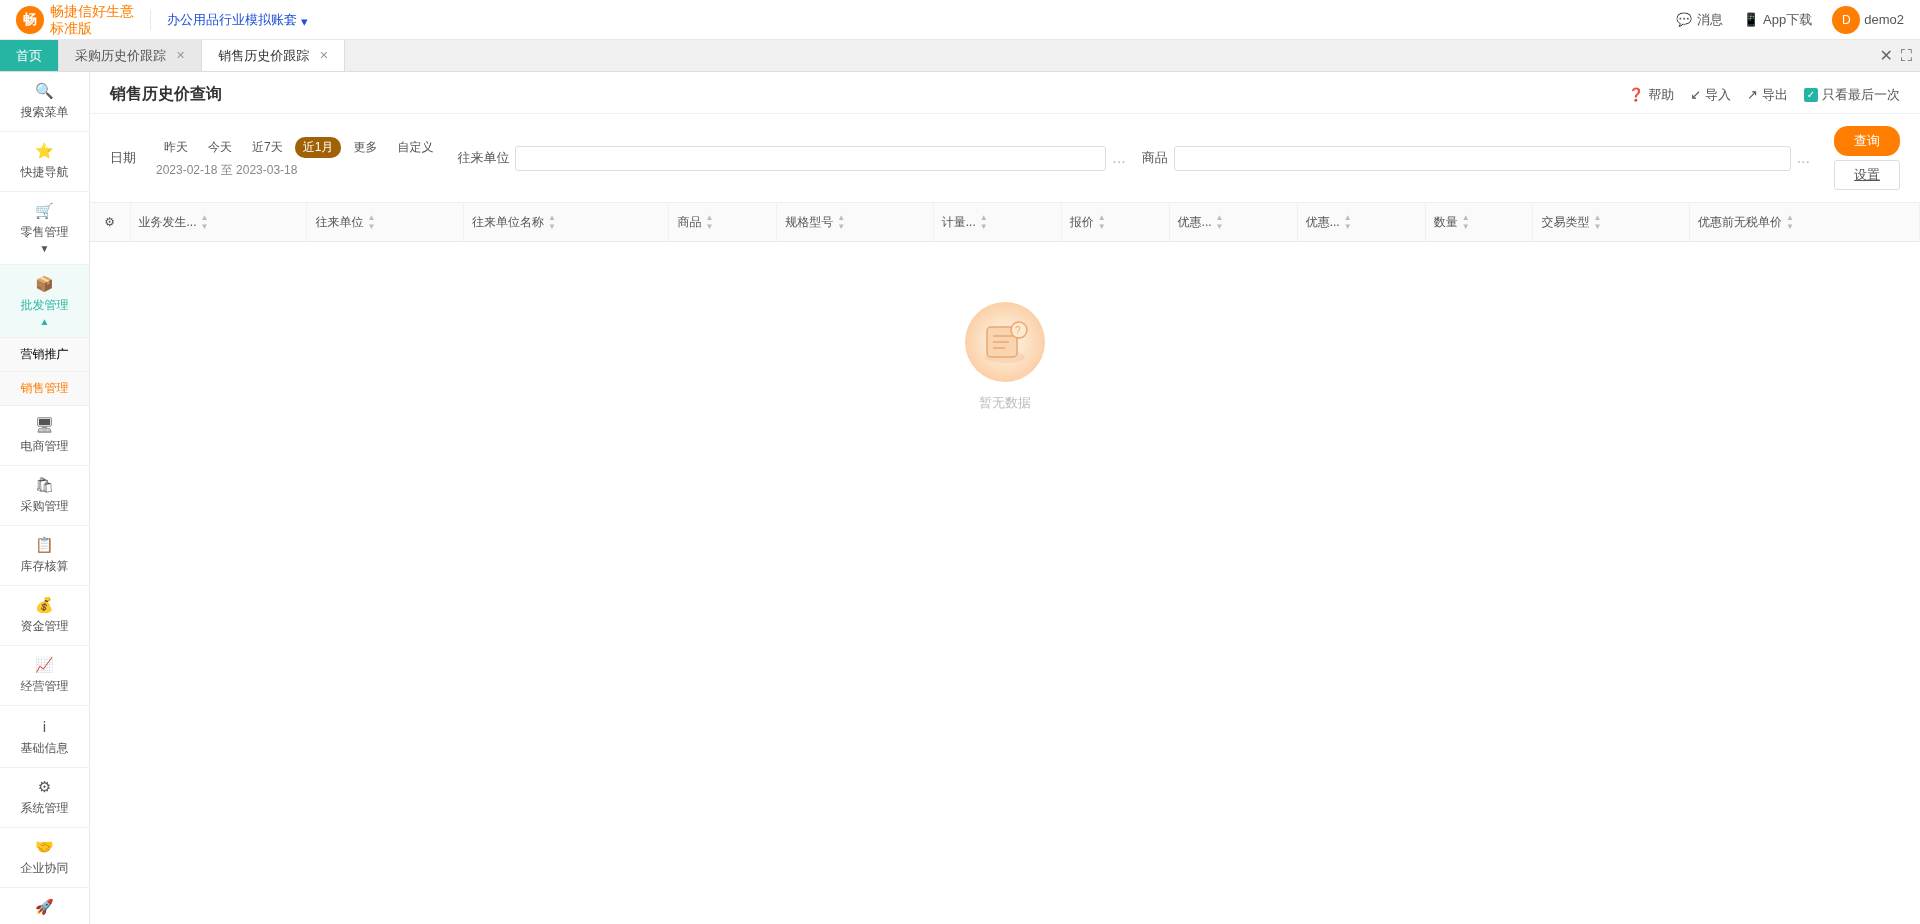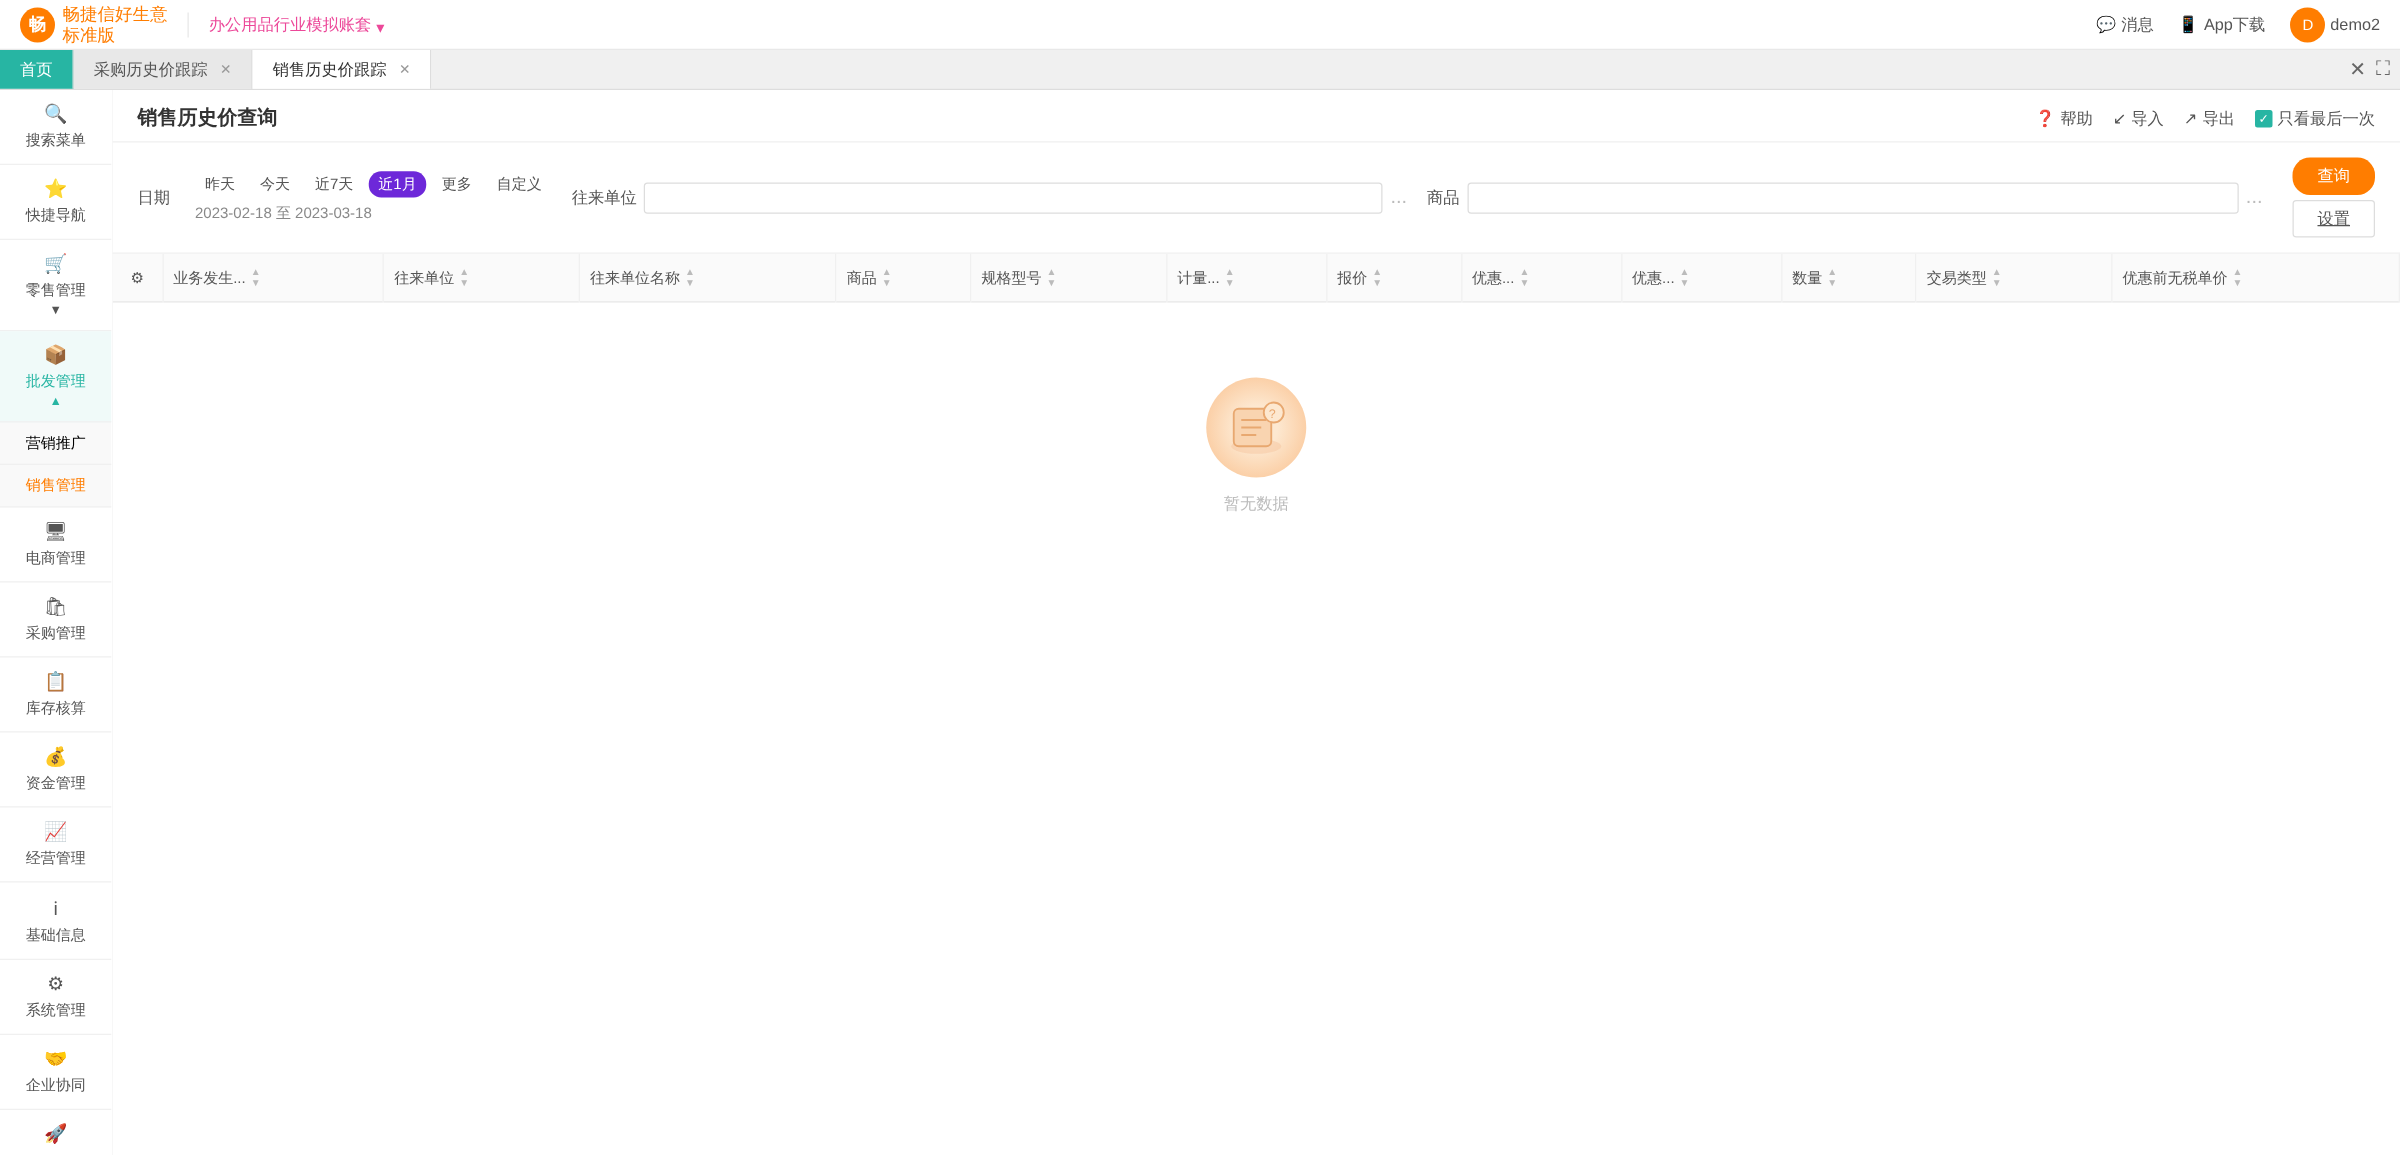--- a/index.html
+++ b/index.html
@@ -9,21 +9,21 @@
     .top-header {
       display: flex; align-items: center; justify-content: space-between;
       background: #fff; height: 40px; padding: 0 16px;
       border-bottom: 1px solid #e8e8e8; flex-shrink: 0;
     }
     .top-header-left { display: flex; align-items: center; gap: 8px; }
     .logo-area { display: flex; align-items: center; gap: 6px; }
     .logo-icon { width: 28px; height: 28px; background: #ff7d00; border-radius: 50%; display: flex; align-items: center; justify-content: center; color: #fff; font-size: 14px; font-weight: bold; }
     .logo-text { font-size: 14px; color: #ff7d00; line-height: 1.2; }
     .header-divider { width: 1px; height: 20px; background: #e8e8e8; margin: 0 8px; }
-    .breadcrumb-select { display: flex; align-items: flex-end; gap: 4px; color: #ec4899; font-size: 13px; cursor: pointer; }
+    .breadcrumb-select { display: flex; align-items: flex-end; gap: 4px; color: #1d4ed8; font-size: 13px; cursor: pointer; }
     .top-header-right { display: flex; align-items: center; gap: 20px; color: #555; font-size: 13px; }
     .header-action { display: flex; align-items: center; gap: 4px; cursor: pointer; }
     .avatar { width: 28px; height: 28px; border-radius: 50%; background: #ff7d00; display: flex; align-items: center; justify-content: center; color: #fff; font-size: 12px; }
 
     
     .tab-bar {
       display: flex; align-items: stretch; background: #f0f0f0;
       height: 32px; flex-shrink: 0; border-bottom: 1px solid #ddd;
     }
     .tab-item {
@@ -90,21 +90,21 @@
       gap: 16px; flex-shrink: 0; flex-wrap: wrap;
       border-bottom: 1px solid #f0f0f0;
     }
     .filter-group { display: flex; align-items: center; gap: 20px; }
     .filter-label { color: #555; font-size: 13px; white-space: nowrap; }
     .date-options { display: flex; align-items: center; gap: 4px; }
     .date-btn {
       padding: 2px 8px; border-radius: 3px; cursor: pointer; font-size: 12px;
       color: #555; background: none; border: none;
     }
-    .date-btn.active { background: #6d28d9; color: #fff; border-radius: 10px; }
+    .date-btn.active { background: #a16207; color: #fff; border-radius: 10px; }
     .date-range { font-size: 12px; color: #888; margin-top: 2px; }
     .filter-input-group {
       display: flex; align-items: center; gap: 6px; flex: 1; min-width: 300px;
     }
     .filter-input {
       border: 1px solid #ddd; border-radius: 3px; padding: 4px 8px;
       font-size: 13px; color: #333; flex: 1; background: #fff;
       min-width: 200px;
     }
     .filter-dots { color: #bbb; font-size: 16px; cursor: pointer; }

